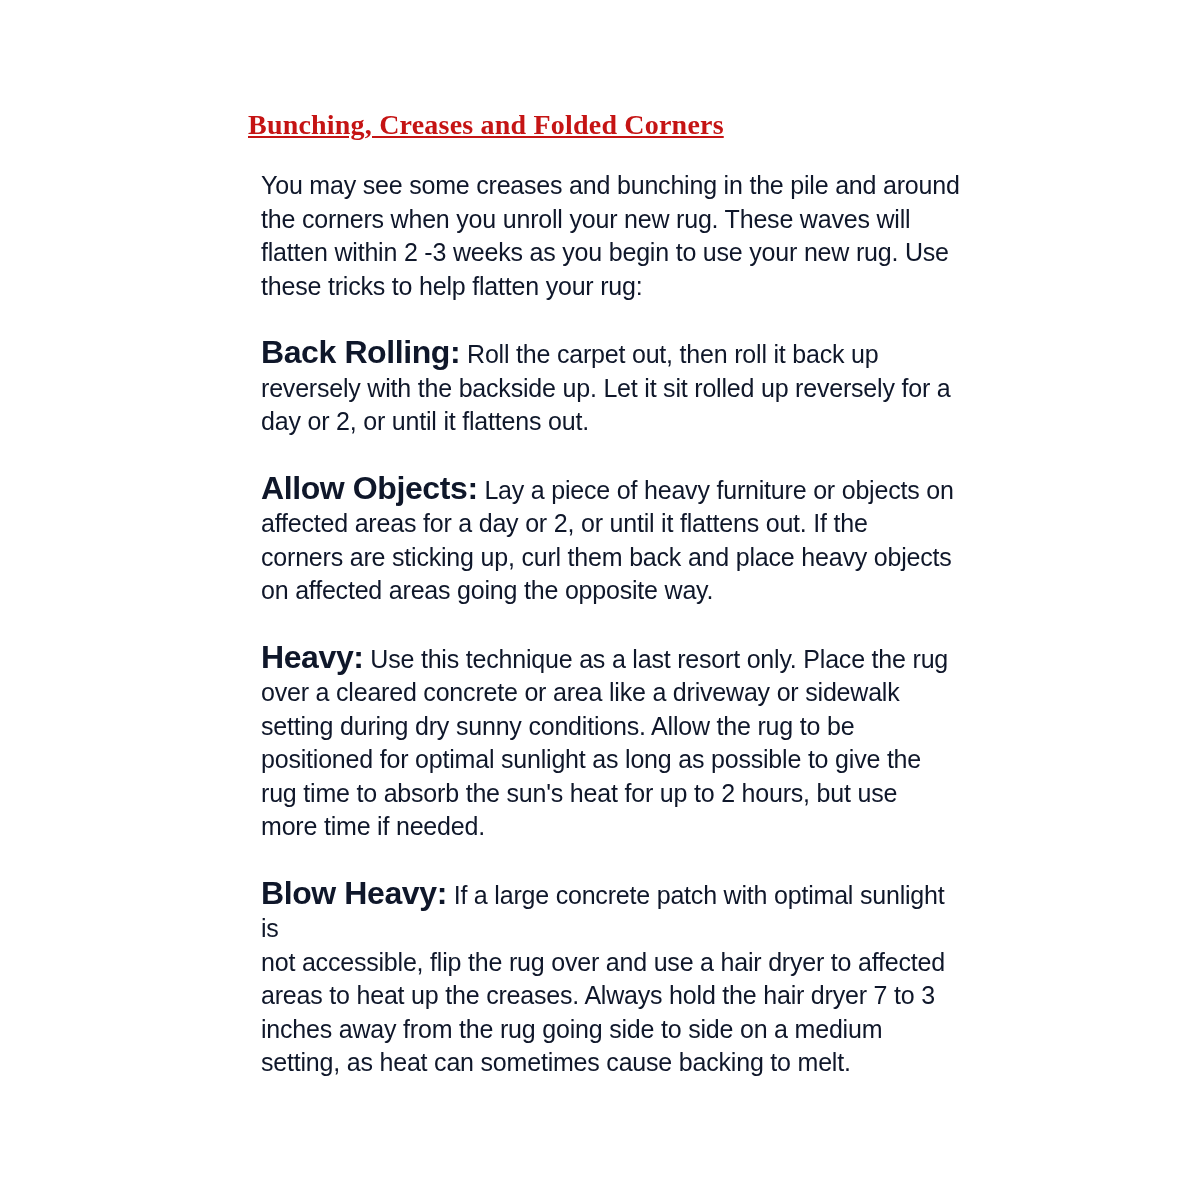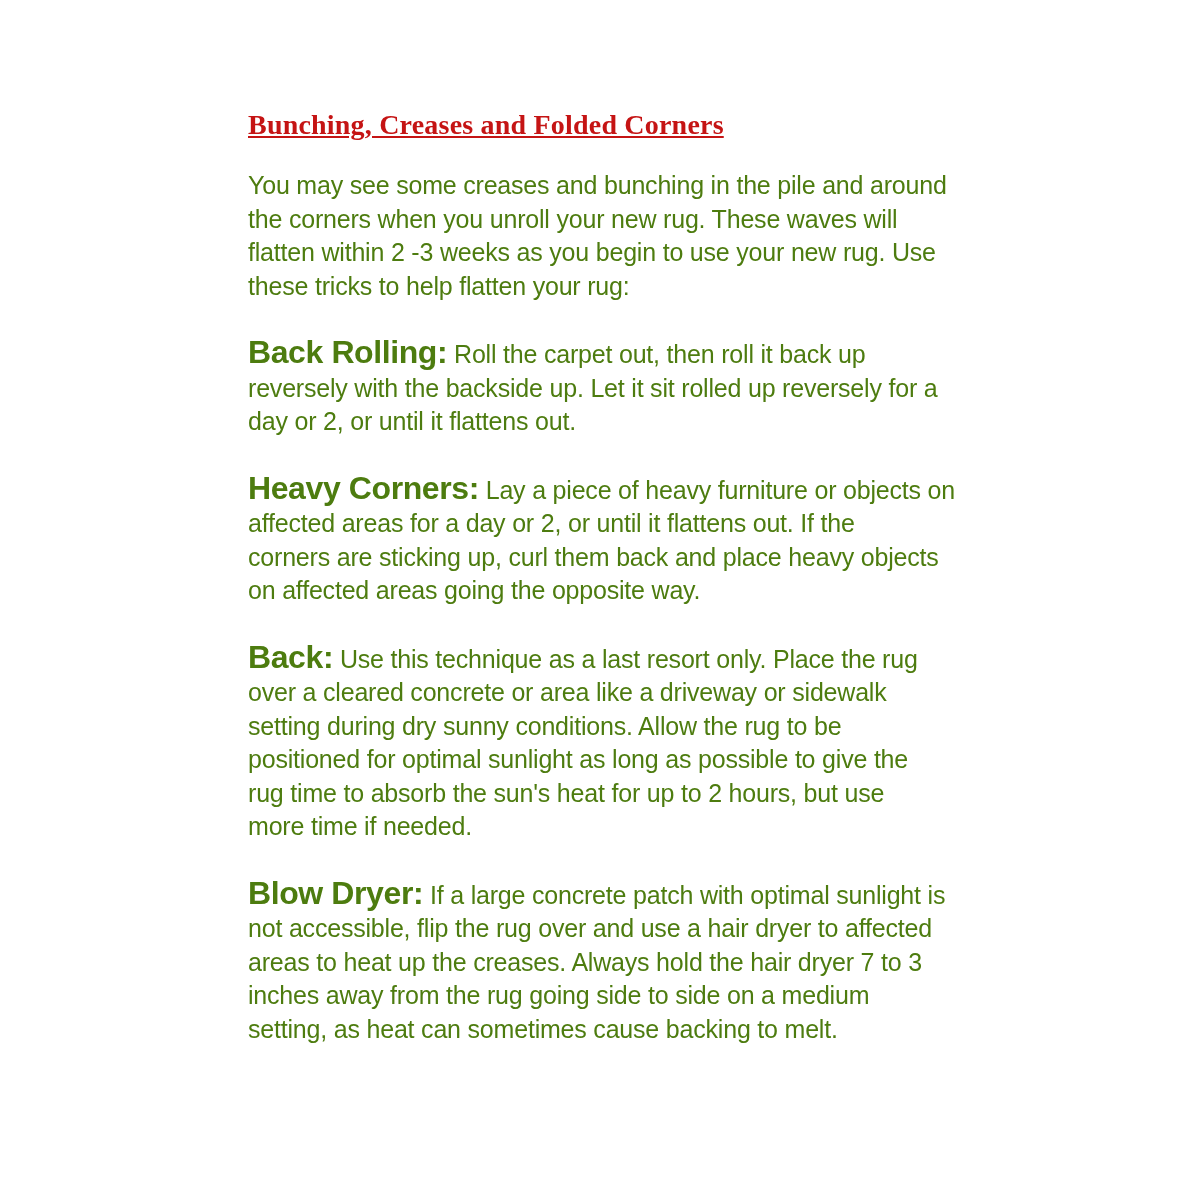--- a/index.html
+++ b/index.html
@@ -28,22 +28,22 @@
     margin: 0 0 27px 0;
     text-decoration: underline;
     letter-spacing: 0.2px;
     white-space: pre-line;
   }
   .para {
     font-family: "Liberation Sans", sans-serif;
     font-size: 25px;
     line-height: 33.5px;
     letter-spacing: -0.2px;
-    color: #4d7c0f;
-    margin: 0 0 33px 0;
+    color: #0f172a;
+    margin: 0 0 33px 13px;
     white-space: pre-line;
   }
   .para:last-child { margin-bottom: 0; }
   .run-in-label {
     font-weight: bold;
     font-size: 32px;
     letter-spacing: -0.4px;
   }
 </style>
 </head>
@@ -52,29 +52,29 @@
 <div class="page">
   <div class="content">
     <h1 class="doc-heading" style="color: rgb(197, 20, 20);">Bunching, Creases and Folded Corners</h1>
     <p class="para">You may see some creases and bunching in the pile and around
 the corners when you unroll your new rug. These waves will
 flatten within 2 -3 weeks as you begin to use your new rug. Use
 these tricks to help flatten your rug:</p>
     <p class="para"><span class="run-in-label">Back Rolling:</span><span> Roll the carpet out, then roll it back up
 reversely with the backside up. Let it sit rolled up reversely for a
 day or 2, or until it flattens out.</span></p>
-    <p class="para"><span class="run-in-label">Heavy Corners:</span><span> Lay a piece of heavy furniture or objects on
+    <p class="para"><span class="run-in-label">Allow Objects:</span><span> Lay a piece of heavy furniture or objects on
 affected areas for a day or 2, or until it flattens out. If the
 corners are sticking up, curl them back and place heavy objects
 on affected areas going the opposite way.</span></p>
-    <p class="para"><span class="run-in-label">Back:</span><span> Use this technique as a last resort only. Place the rug
+    <p class="para"><span class="run-in-label">Heavy:</span><span> Use this technique as a last resort only. Place the rug
 over a cleared concrete or area like a driveway or sidewalk
 setting during dry sunny conditions. Allow the rug to be
 positioned for optimal sunlight as long as possible to give the
 rug time to absorb the sun's heat for up to 2 hours, but use
 more time if needed.</span></p>
-    <p class="para"><span class="run-in-label">Blow Dryer:</span><span> If a large concrete patch with optimal sunlight is
+    <p class="para"><span class="run-in-label">Blow Heavy:</span><span> If a large concrete patch with optimal sunlight is
 not accessible, flip the rug over and use a hair dryer to affected
 areas to heat up the creases. Always hold the hair dryer 7 to 3
 inches away from the rug going side to side on a medium
 setting, as heat can sometimes cause backing to melt.</span></p>
   </div>
 </div>
 
 </body></html>

